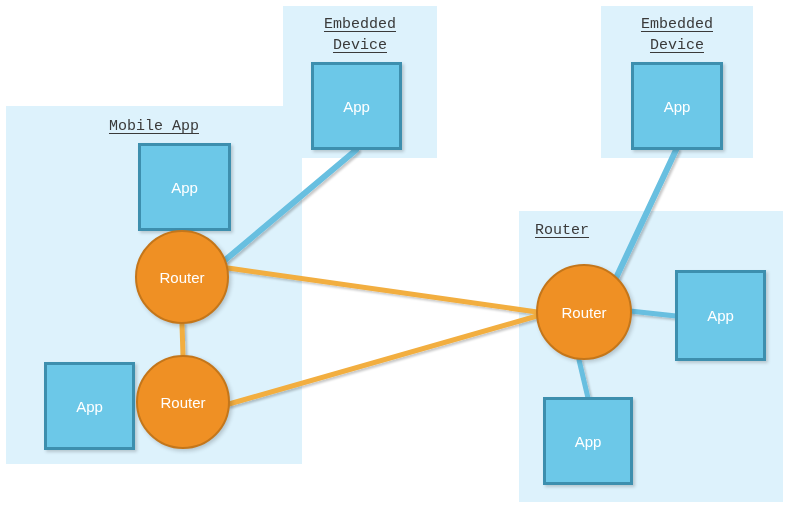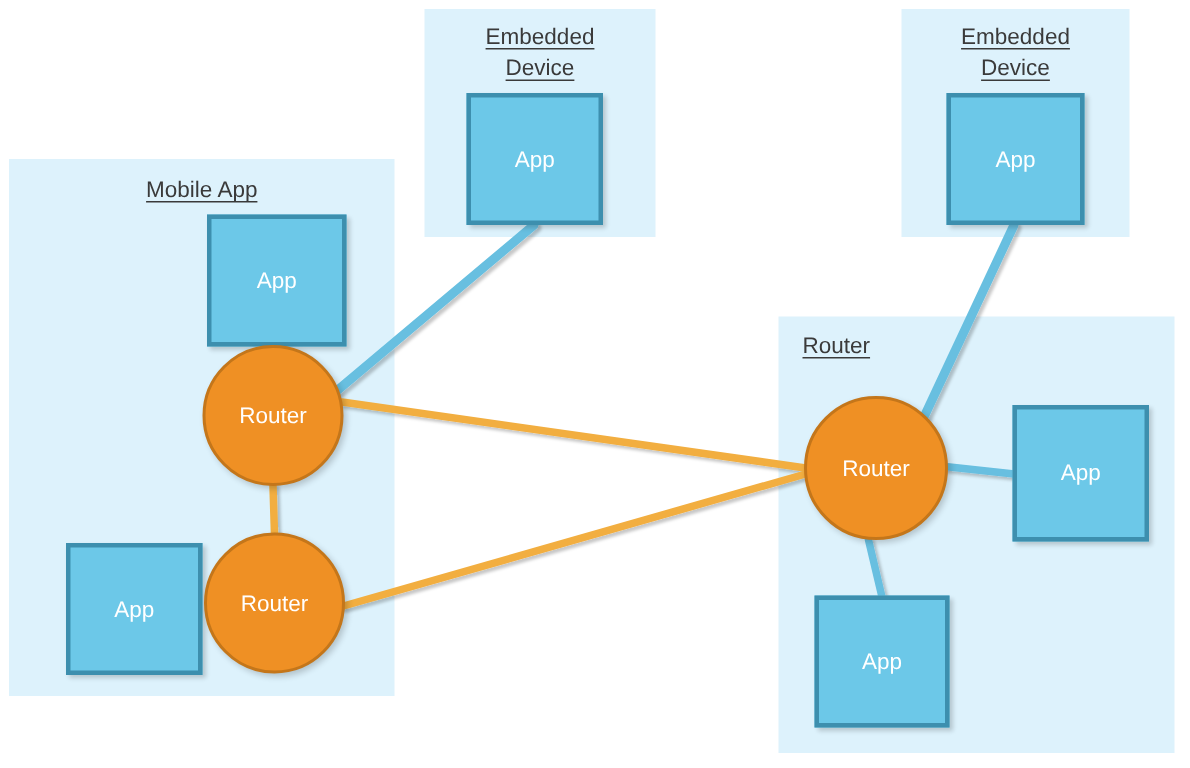--- a/index.html
+++ b/index.html
@@ -20,20 +20,21 @@
     left: 0;
     top: 0;
     width: 793px;
     height: 512px;
     pointer-events: none;
   }
   .panel {
     position: absolute;
     background: #ddf2fc;
     box-sizing: border-box;
+    font-family: Liberation Mono, monospace;
   }
   .panel-title {
     position: absolute;
     left: 0;
     right: 0;
     text-align: center;
     color: #3a3a3a;
     font-size: 15px;
     line-height: 21px;
     text-decoration: underline;
@@ -66,21 +67,21 @@
     box-shadow: 2px 2px 4px rgba(0,0,0,0.2);
   }
   .z-top { z-index: 5; }
 </style>
 </head>
 <body>
 
 <div id="stage">
 
   <div id="panels-layer">
-      <div class="panel" style="left: 6px; top: 106px; width: 257px; height: 358px; background: rgb(221, 242, 252);">
+      <div class="panel" style="left: 6px; top: 106px; width: 296px; height: 358px; background: rgb(221, 242, 252);">
         <div class="panel-title" style="top: 10px; color: rgb(58, 58, 58);">Mobile App</div>
       </div>
       <div class="panel" style="left: 283px; top: 6px; width: 154px; height: 152px; background: rgb(221, 242, 252);">
         <div class="panel-title" style="top: 8px; color: rgb(58, 58, 58);">Embedded
 Device</div>
       </div>
       <div class="panel" style="left: 601px; top: 6px; width: 152px; height: 152px; background: rgb(221, 242, 252);">
         <div class="panel-title" style="top: 8px; color: rgb(58, 58, 58);">Embedded
 Device</div>
       </div>

